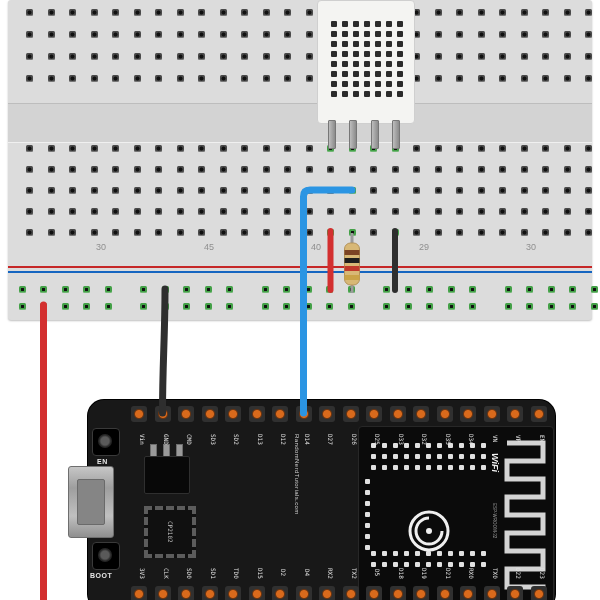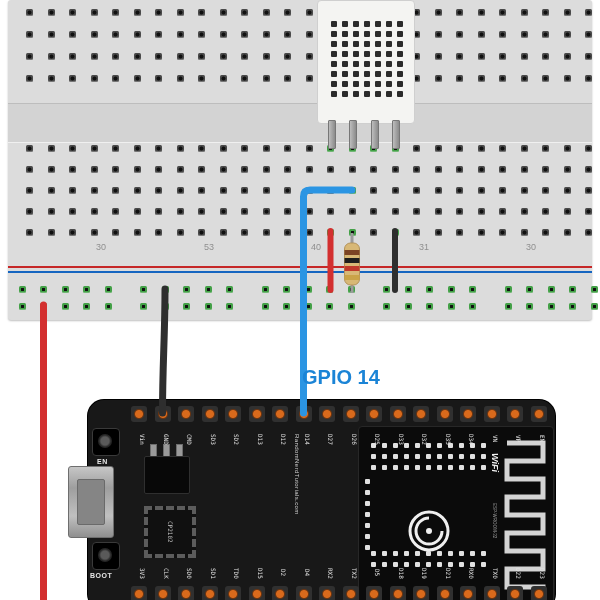--- a/index.html
+++ b/index.html
@@ -379,23 +379,23 @@
       <div class="hole green" style="left: 504.5px; top: 302.5px;"></div>
       <div class="hole green" style="left: 526px; top: 302.5px;"></div>
       <div class="hole green" style="left: 547.5px; top: 302.5px;"></div>
       <div class="hole green" style="left: 569px; top: 302.5px;"></div>
       <div class="hole green" style="left: 590.5px; top: 302.5px;"></div>
     </div>
   <div id="bb-redline" class="bbline"></div>
   <div id="bb-blueline" class="bbline"></div>
   <div id="bb-col-labels">
       <div class="colnum" style="left: 96px;">30</div>
-      <div class="colnum" style="left: 204px;">53</div>
+      <div class="colnum" style="left: 204px;">45</div>
       <div class="colnum" style="left: 311px;">40</div>
-      <div class="colnum" style="left: 419px;">31</div>
+      <div class="colnum" style="left: 419px;">29</div>
       <div class="colnum" style="left: 526px;">30</div>
     </div>
 
   <div id="dht22">
     <div id="dht-grid">
         <div class="dhthole" style="left: 13px; top: 20px;"></div>
         <div class="dhthole" style="left: 24px; top: 20px;"></div>
         <div class="dhthole" style="left: 35px; top: 20px;"></div>
         <div class="dhthole" style="left: 46px; top: 20px;"></div>
         <div class="dhthole" style="left: 57px; top: 20px;"></div>
@@ -642,14 +642,13 @@
     <rect id="res-body" x="344.5" y="243" width="15" height="42" rx="6" fill="#d8b876" stroke="#b3925a"></rect>
     <g id="res-bands">
         <rect x="344.5" y="250" width="15" height="5" fill="#7b4324"></rect>
         <rect x="344.5" y="258" width="15" height="5" fill="#1e1e1e"></rect>
         <rect x="344.5" y="266" width="15" height="5" fill="#c0392b"></rect>
         <rect x="344.5" y="275" width="15" height="5" fill="#caa348"></rect>
       </g>
     <path class="w blue" d="M352 190 H310 Q303.5 190 303.5 196.5 V 413"></path>
   </svg>
 
-  <div id="gpio-label">GPIO 14</div>
 </div>
 
 </body></html>

